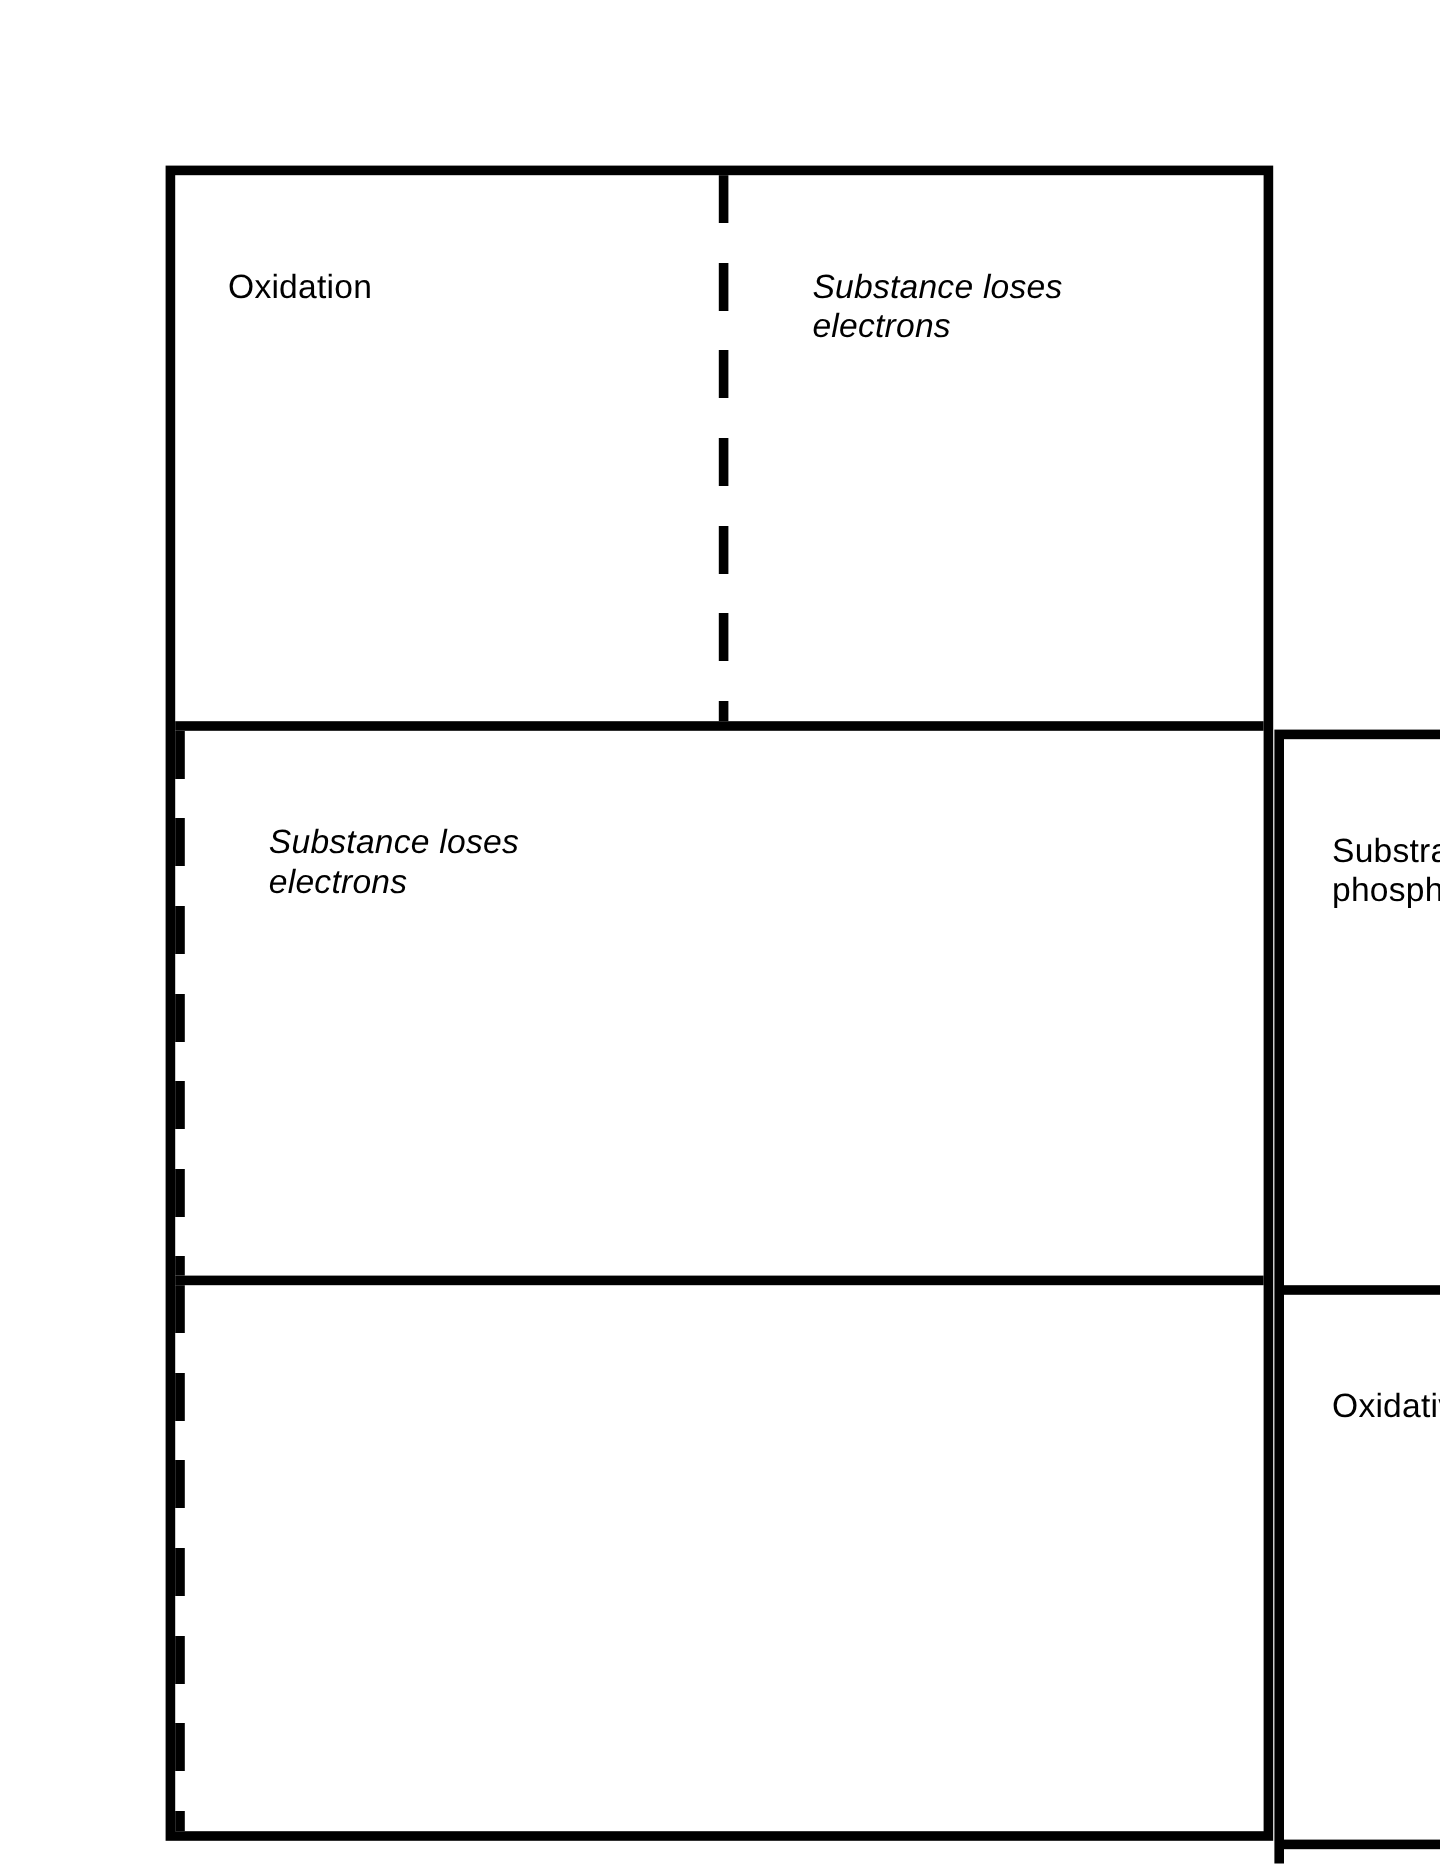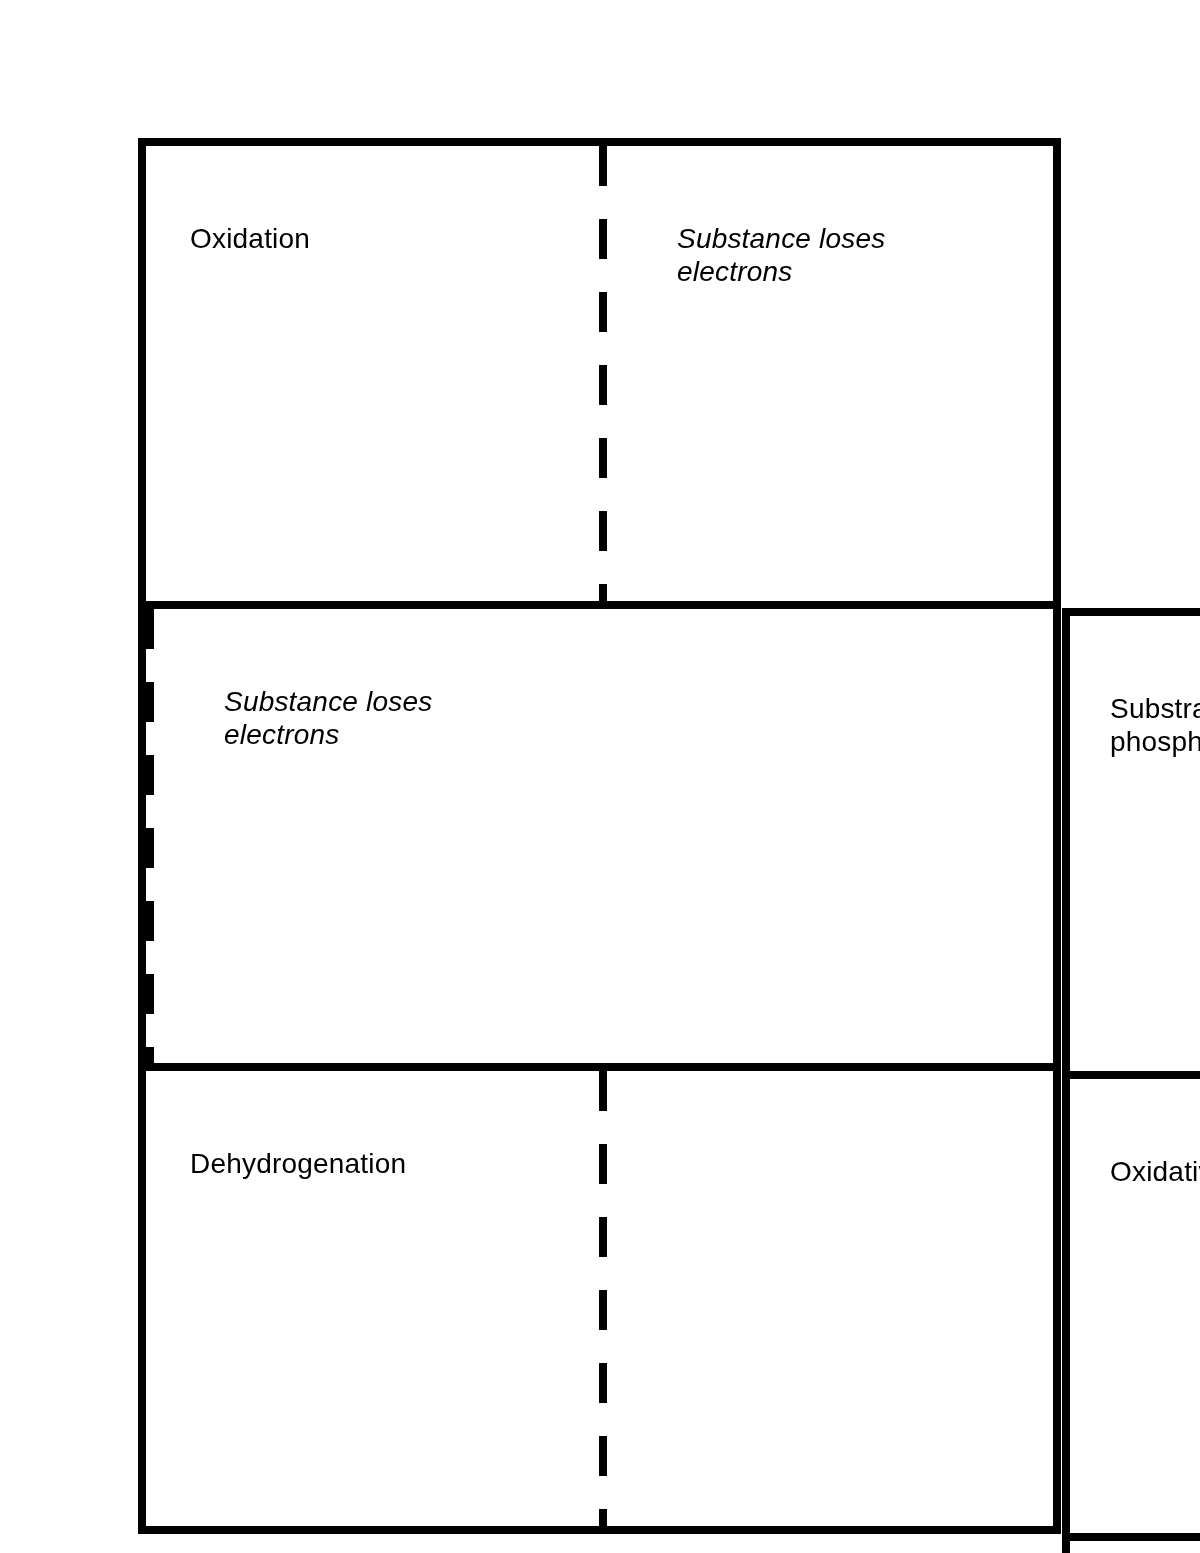--- a/index.html
+++ b/index.html
@@ -94,23 +94,20 @@
 
   <div class="card-row with-sep">
     <div class="dashed-divider"></div>
     <div class="definition-cell">
       <div class="cell-text">Substance loses
 electrons</div>
     </div>
   </div>
 
   <div class="card-row">
-    <div class="term-cell">
-      <div class="cell-text">Dehydrogenation</div>
-    </div>
     <div class="dashed-divider"></div>
   </div>
 
 </div>
 
 <div class="card-table right">
 
   <div class="card-row with-sep">
     <div class="term-cell">
       <div class="cell-text">Substra

